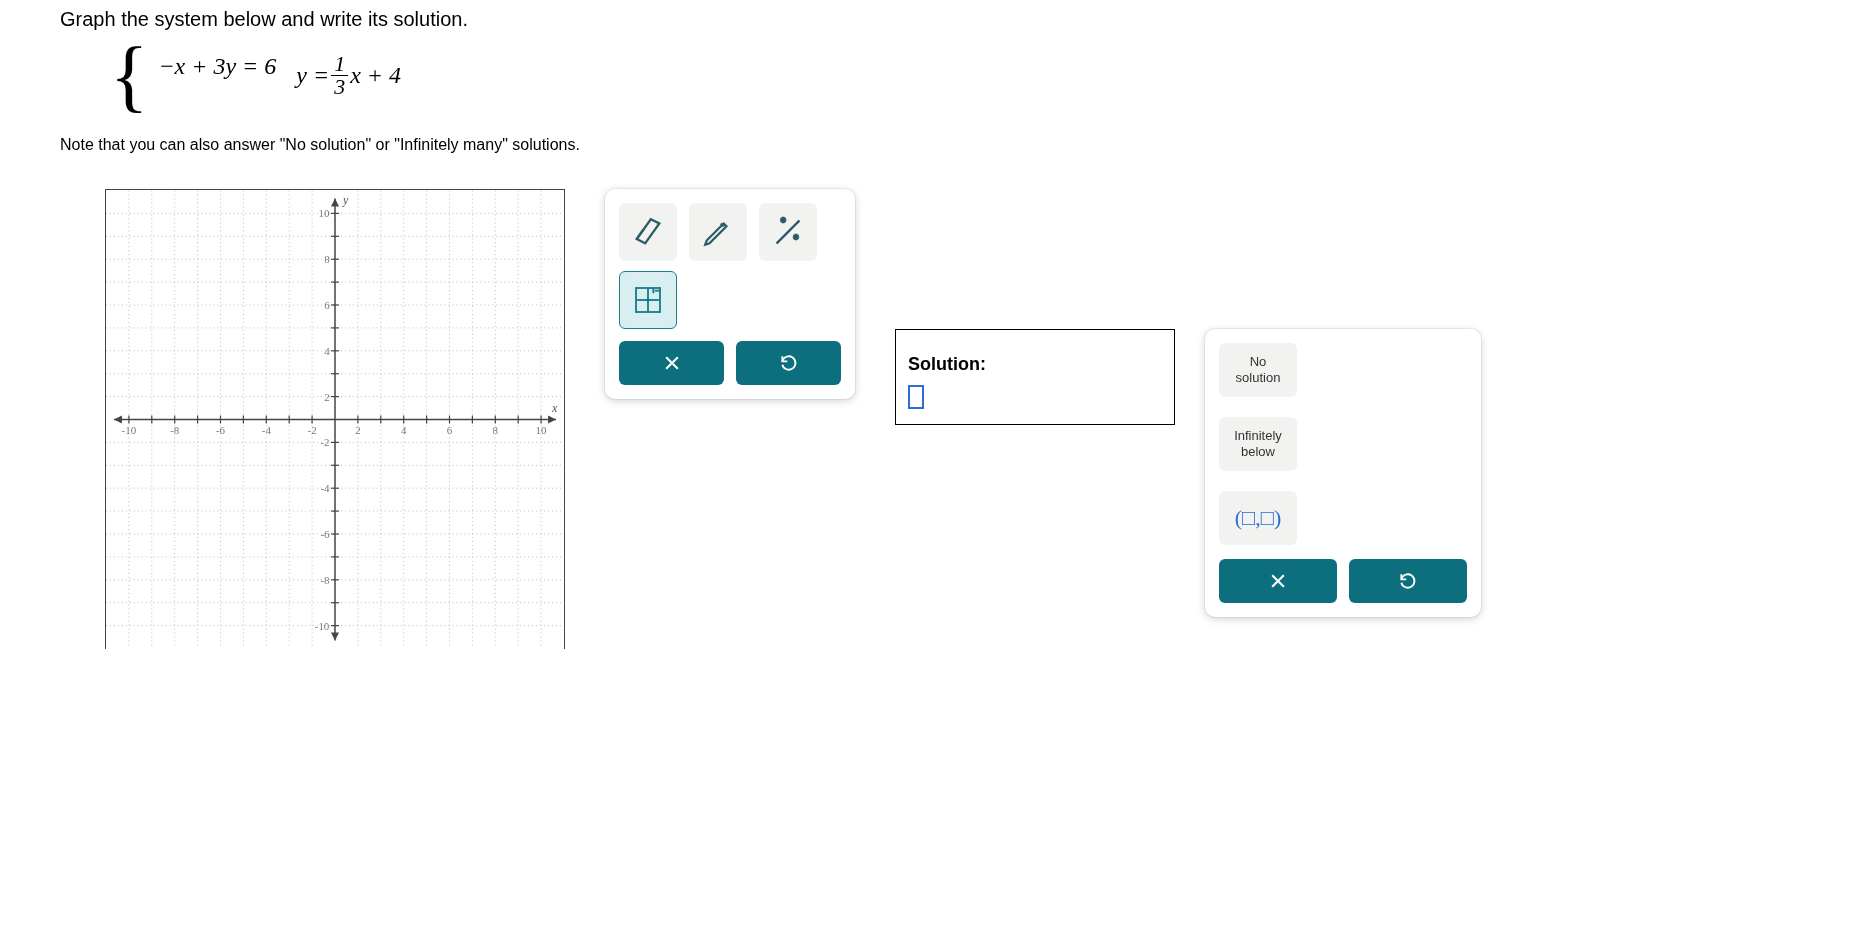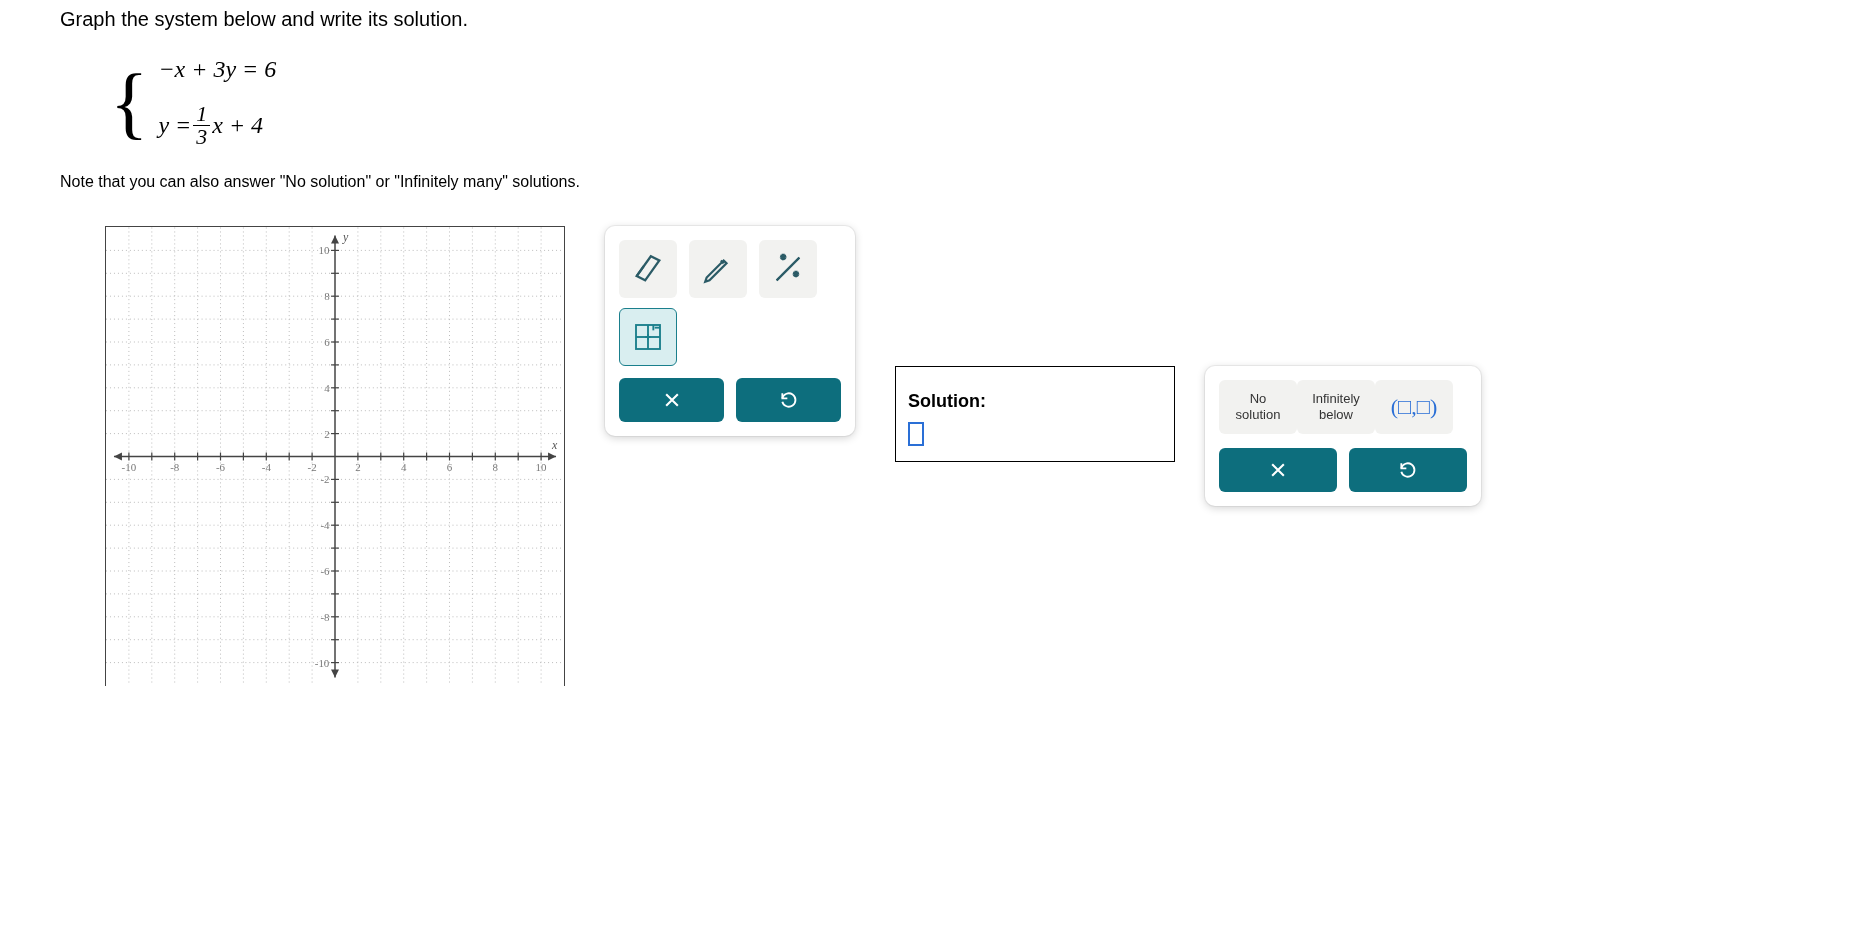--- a/index.html
+++ b/index.html
@@ -3,36 +3,36 @@
   <meta charset="utf-8">
   <style>
     * { box-sizing: border-box; margin: 0; padding: 0; }
     body {
       font-family: Verdana, Arial, sans-serif;
       font-size: 18px;
       color: #000;
       padding: 8px 60px;
       background: #fff;
     }
-    .prompt { font-size: 20px; margin-bottom: 25px; }
+    .prompt { font-size: 20px; margin-bottom: 8px; }
     .system {
       margin-left: 50px;
       font-family: 'Times New Roman', serif;
       font-size: 24px;
       display: flex;
       align-items: center;
       margin-bottom: 25px;
     }
     .brace {
       font-size: 80px;
       line-height: 0.9;
       margin-right: 10px;
       font-weight: 100;
     }
-    .eqs { display: flex; flex-direction: column; gap: 20px; }
+    .eqs { display: flex; flex-direction: row; gap: 20px; }
     .frac {
       display: inline-flex;
       flex-direction: column;
       align-items: center;
       vertical-align: middle;
       font-size: 22px;
       line-height: 1;
       margin: 0 2px;
     }
     .frac .num { border-bottom: 1.5px solid #000; padding: 0 3px; }
@@ -92,21 +92,21 @@
       padding: 24px 12px;
     }
     .solution-box .lbl { font-weight: bold; font-size: 18px; margin-bottom: 10px; }
     .placeholder-sq {
       width: 16px; height: 24px;
       border: 2px solid #2a6fd6;
       display: inline-block;
     }
 
     
-    .answer-panel .btn-row { display: flex; gap: 0; margin-bottom: 14px; }
+    .answer-panel .btn-row { display: flex; gap: 20px; margin-bottom: 14px; flex-direction: column; }
     .ans-btn {
       width: 78px; height: 54px;
       background: #f2f2f0;
       border-radius: 6px;
       display: flex; align-items: center; justify-content: center;
       font-size: 13px;
       text-align: center;
       cursor: pointer;
       color: #333;
       line-height: 1.2;

